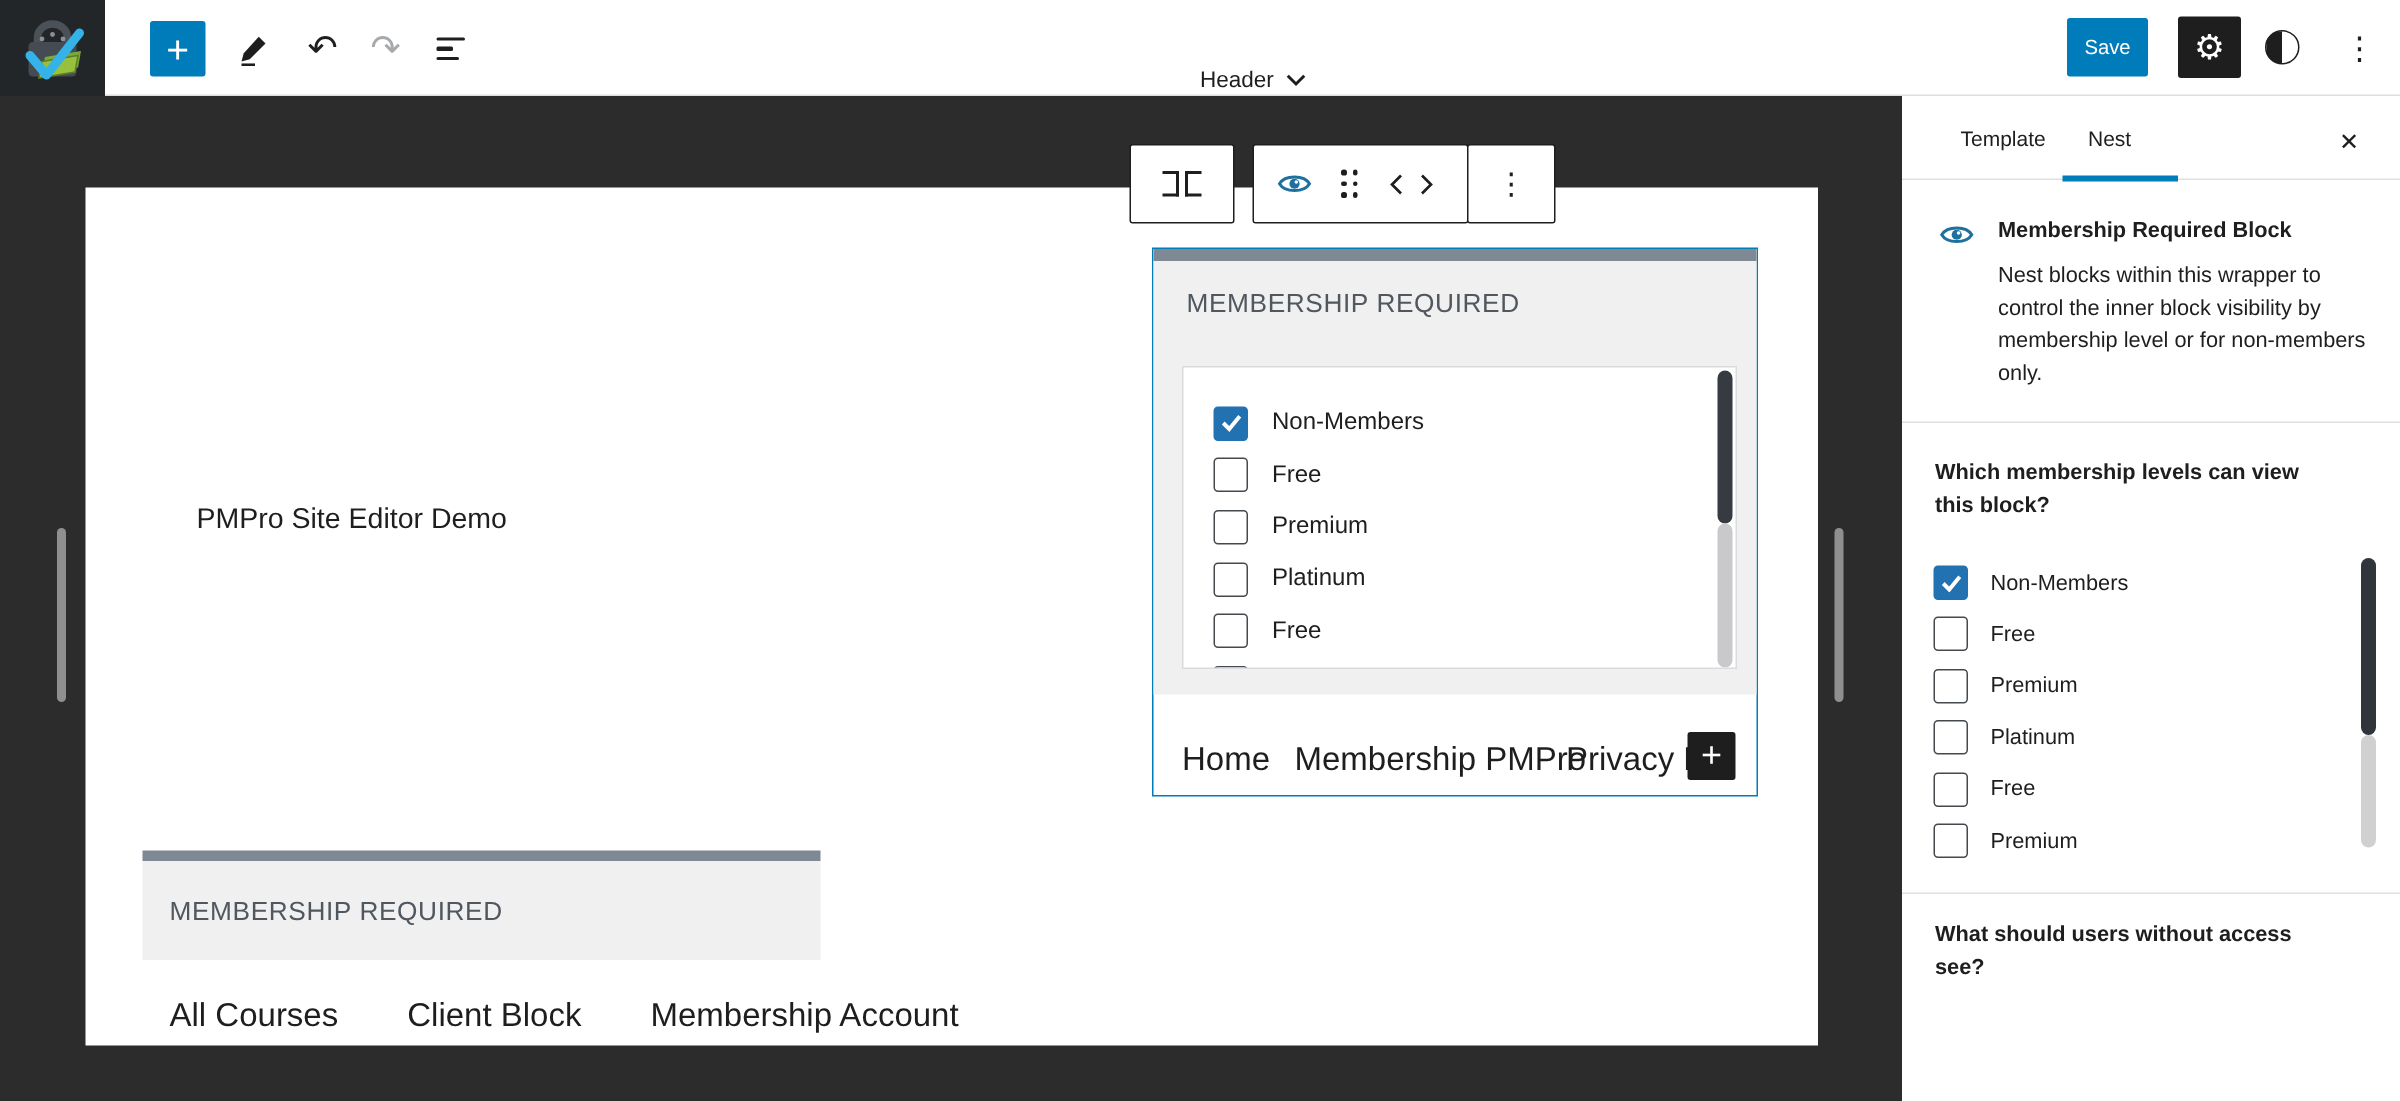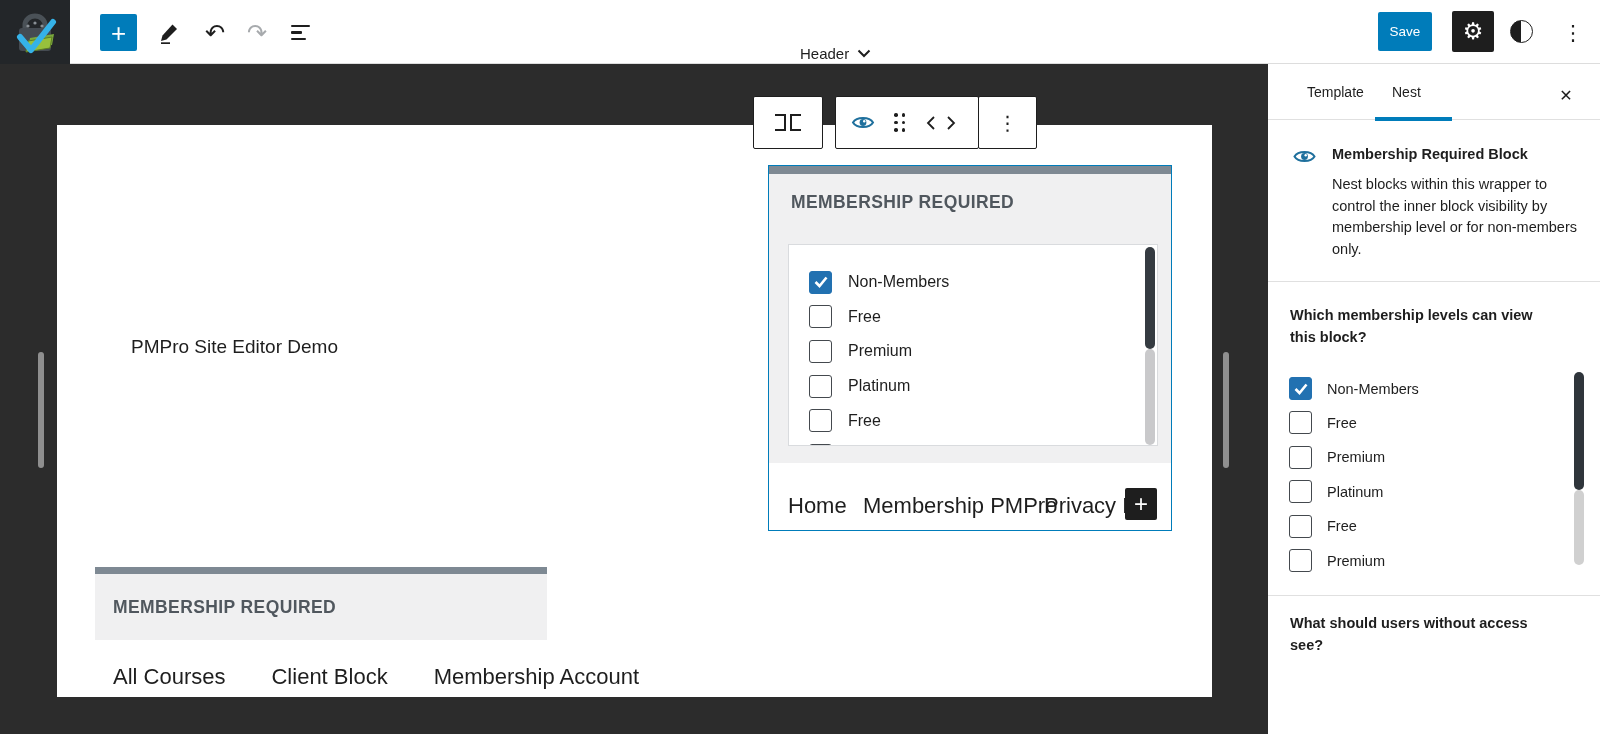--- a/index.html
+++ b/index.html
@@ -38,21 +38,21 @@
   .bracket.open-right{border-right:none;}
   #bt-main{left:835px;top:96px;width:144px;padding:0 15px;gap:19px;justify-content:flex-start;}
   #bt-more{left:978px;top:96px;width:59px;justify-content:center;font-size:20px;}
   .dots-grid{display:grid;grid-template-columns:repeat(2,4px);grid-auto-rows:4px;gap:3.5px;}
   .dot{width:3.5px;height:3.5px;background:#1e1e1e;border-radius:50%;}
 
   
   #sel-block{left:768px;top:165px;width:404px;height:366px;border:1.5px solid #007cba;background:#fff;}
   #sel-gray{left:0;top:0;width:100%;height:297px;background:#f0f0f1;}
   #sel-stripe{left:0;top:0;width:100%;height:8px;background:#7e8993;}
-  .mr-heading{font-size:17.5px;font-weight:700;letter-spacing:.4px;color:#50575e;}
+  .mr-heading{font-size:17.5px;font-weight:400;letter-spacing:.4px;color:#50575e;}
   #levels-box{left:19px;top:78px;width:370px;height:202px;background:#fff;border:1px solid #d9dbde;overflow:hidden;}
   .cb-row{position:absolute;left:0;display:flex;align-items:center;height:34px;}
   .cb{width:23px;height:23px;border:1.6px solid #44494e;border-radius:3px;background:#fff;flex:none;display:flex;align-items:center;justify-content:center;}
   .cb.checked{background:#2271b1;border-color:#2271b1;}
   .cb-label{font-size:16px;color:#1e1e1e;}
   #levels-box .cb{margin-left:20px;}
   #levels-box .cb-label{margin-left:16px;}
   .vscroll-thumb{background:#353b41;border-radius:6px;}
   .vscroll-track{background:#c9c9cb;border-radius:6px;}
   .nav-link{font-size:22px;font-weight:500;color:#1e1e1e;white-space:nowrap;}

